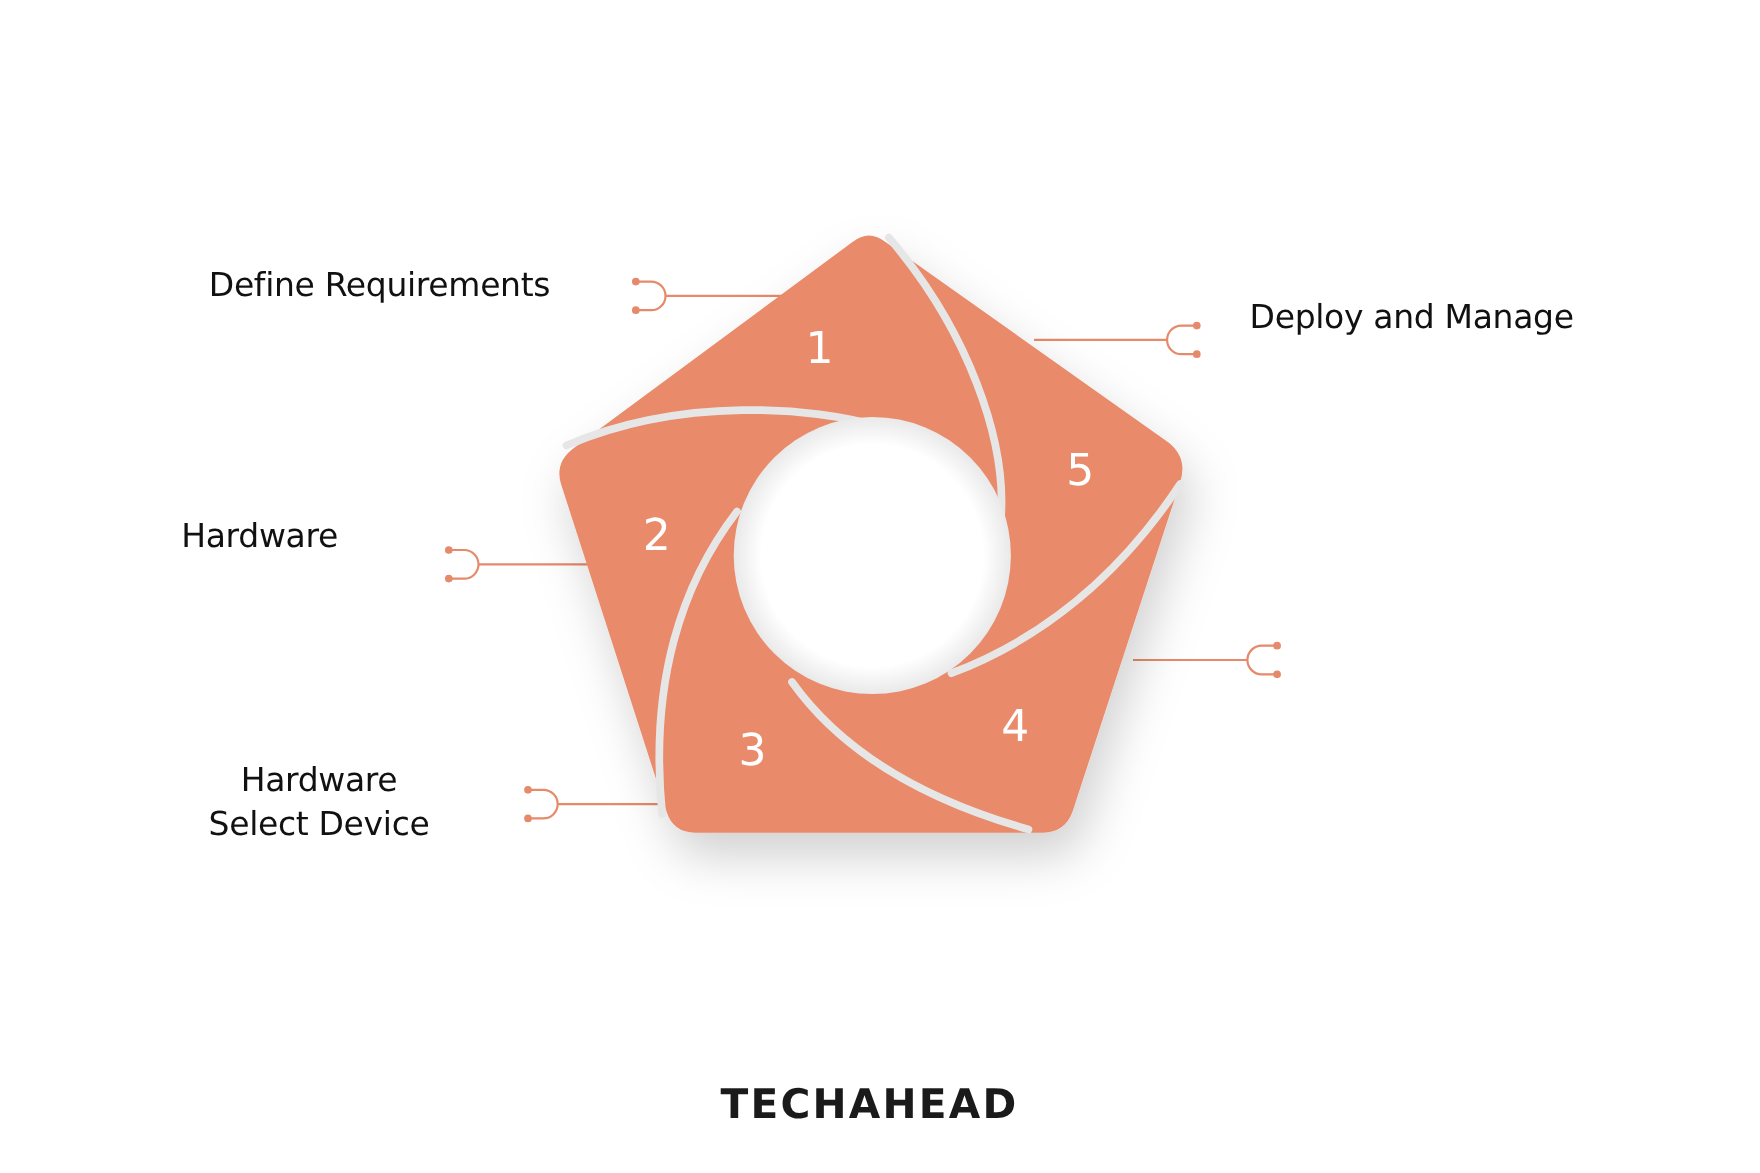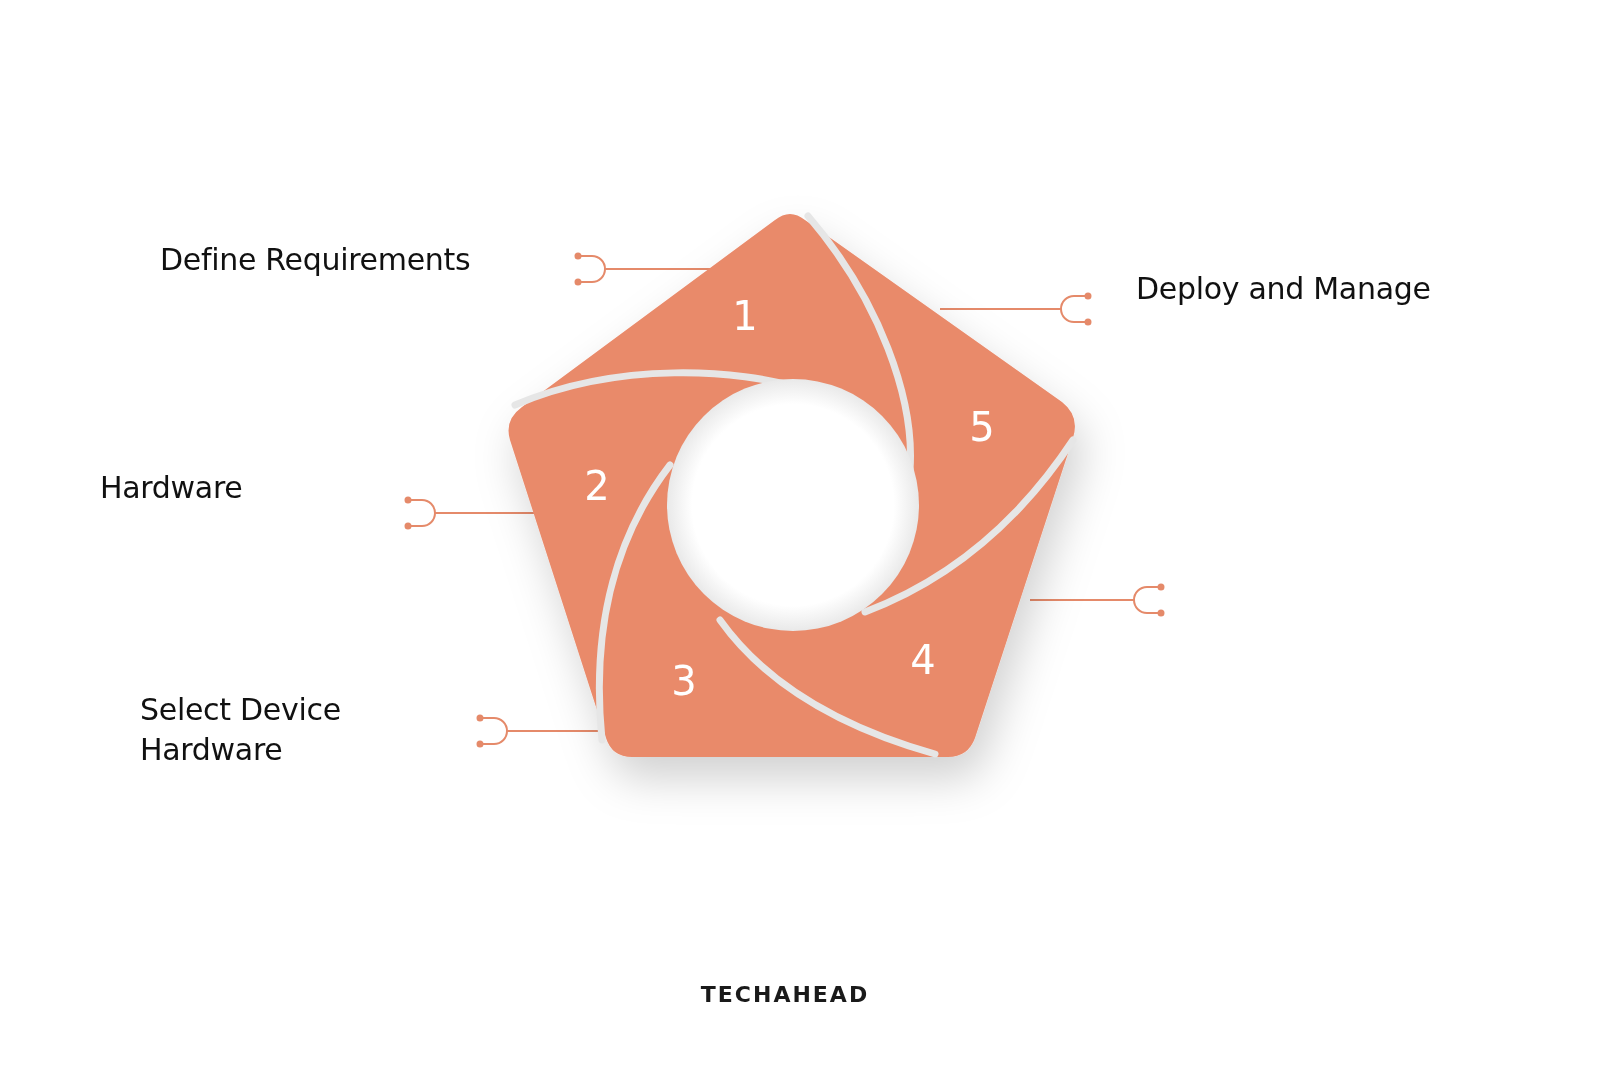--- a/index.html
+++ b/index.html
@@ -1,23 +1,23 @@
 <!DOCTYPE html>
 <html><head>
 <meta charset="utf-8">
 <style>
   html,body{margin:0;padding:0;background:#ffffff;}
   body{width:1600px;height:1066px;position:relative;overflow:hidden;font-family:"DejaVu Sans","Liberation Sans",sans-serif;}
   .diagram{position:absolute;left:0;top:0;width:1600px;height:1066px;}
   .label{position:absolute;font-size:30px;line-height:40px;color:#111;font-family:"DejaVu Sans",sans-serif;letter-spacing:-0.3px;}
-  .label.right{text-align:left;}
+  .label.right{text-align:center;}
   .label.left{text-align:left;}
   .label span{display:block;white-space:nowrap;}
   .num{font-family:"DejaVu Sans",sans-serif;font-size:40px;fill:#ffffff;}
-  .logo{position:absolute;left:655px;top:982px;width:260px;text-align:center;font-family:"DejaVu Sans",sans-serif;font-weight:bold;font-size:22px;letter-spacing:2px;color:#1a1a1a;}
+  .logo{position:absolute;left:655px;top:982px;width:260px;text-align:center;font-family:"DejaVu Sans",sans-serif;font-weight:bold;font-size:37px;letter-spacing:2px;color:#1a1a1a;}
 </style>
 </head>
 <body>
 
 <svg class="diagram" viewBox="0 0 1600 1066" xmlns="http://www.w3.org/2000/svg">
   <defs>
     <filter id="shadow" x="-20%" y="-20%" width="140%" height="150%">
       <feDropShadow dx="8" dy="22" stdDeviation="22" flood-color="#000" flood-opacity="0.18"></feDropShadow>
     </filter>
     <radialGradient id="holeShade" cx="0.5" cy="0.5" r="0.5">
@@ -78,22 +78,22 @@
   <text class="num" x="982" y="441" text-anchor="middle">5</text>
 </svg>
 
 <div class="label right" style="left:160px;top:240px;width:370px;">
   <span>Define Requirements</span>
 </div>
 <div class="label right" style="left:100px;top:468px;width:272px;">
   <span>Hardware</span>
 </div>
 <div class="label right" style="left:140px;top:690px;width:300px;">
+  <span>Hardware</span>
   <span>Select Device</span>
-  <span>Hardware</span>
 </div>
 <div class="label left" style="left:1215px;top:564px;width:340px;">
 </div>
 <div class="label left" style="left:1136px;top:269px;width:400px;">
   <span>Deploy and Manage</span>
 </div>
 
 <div class="logo">TECHAHEAD</div>
 
 </body></html>

